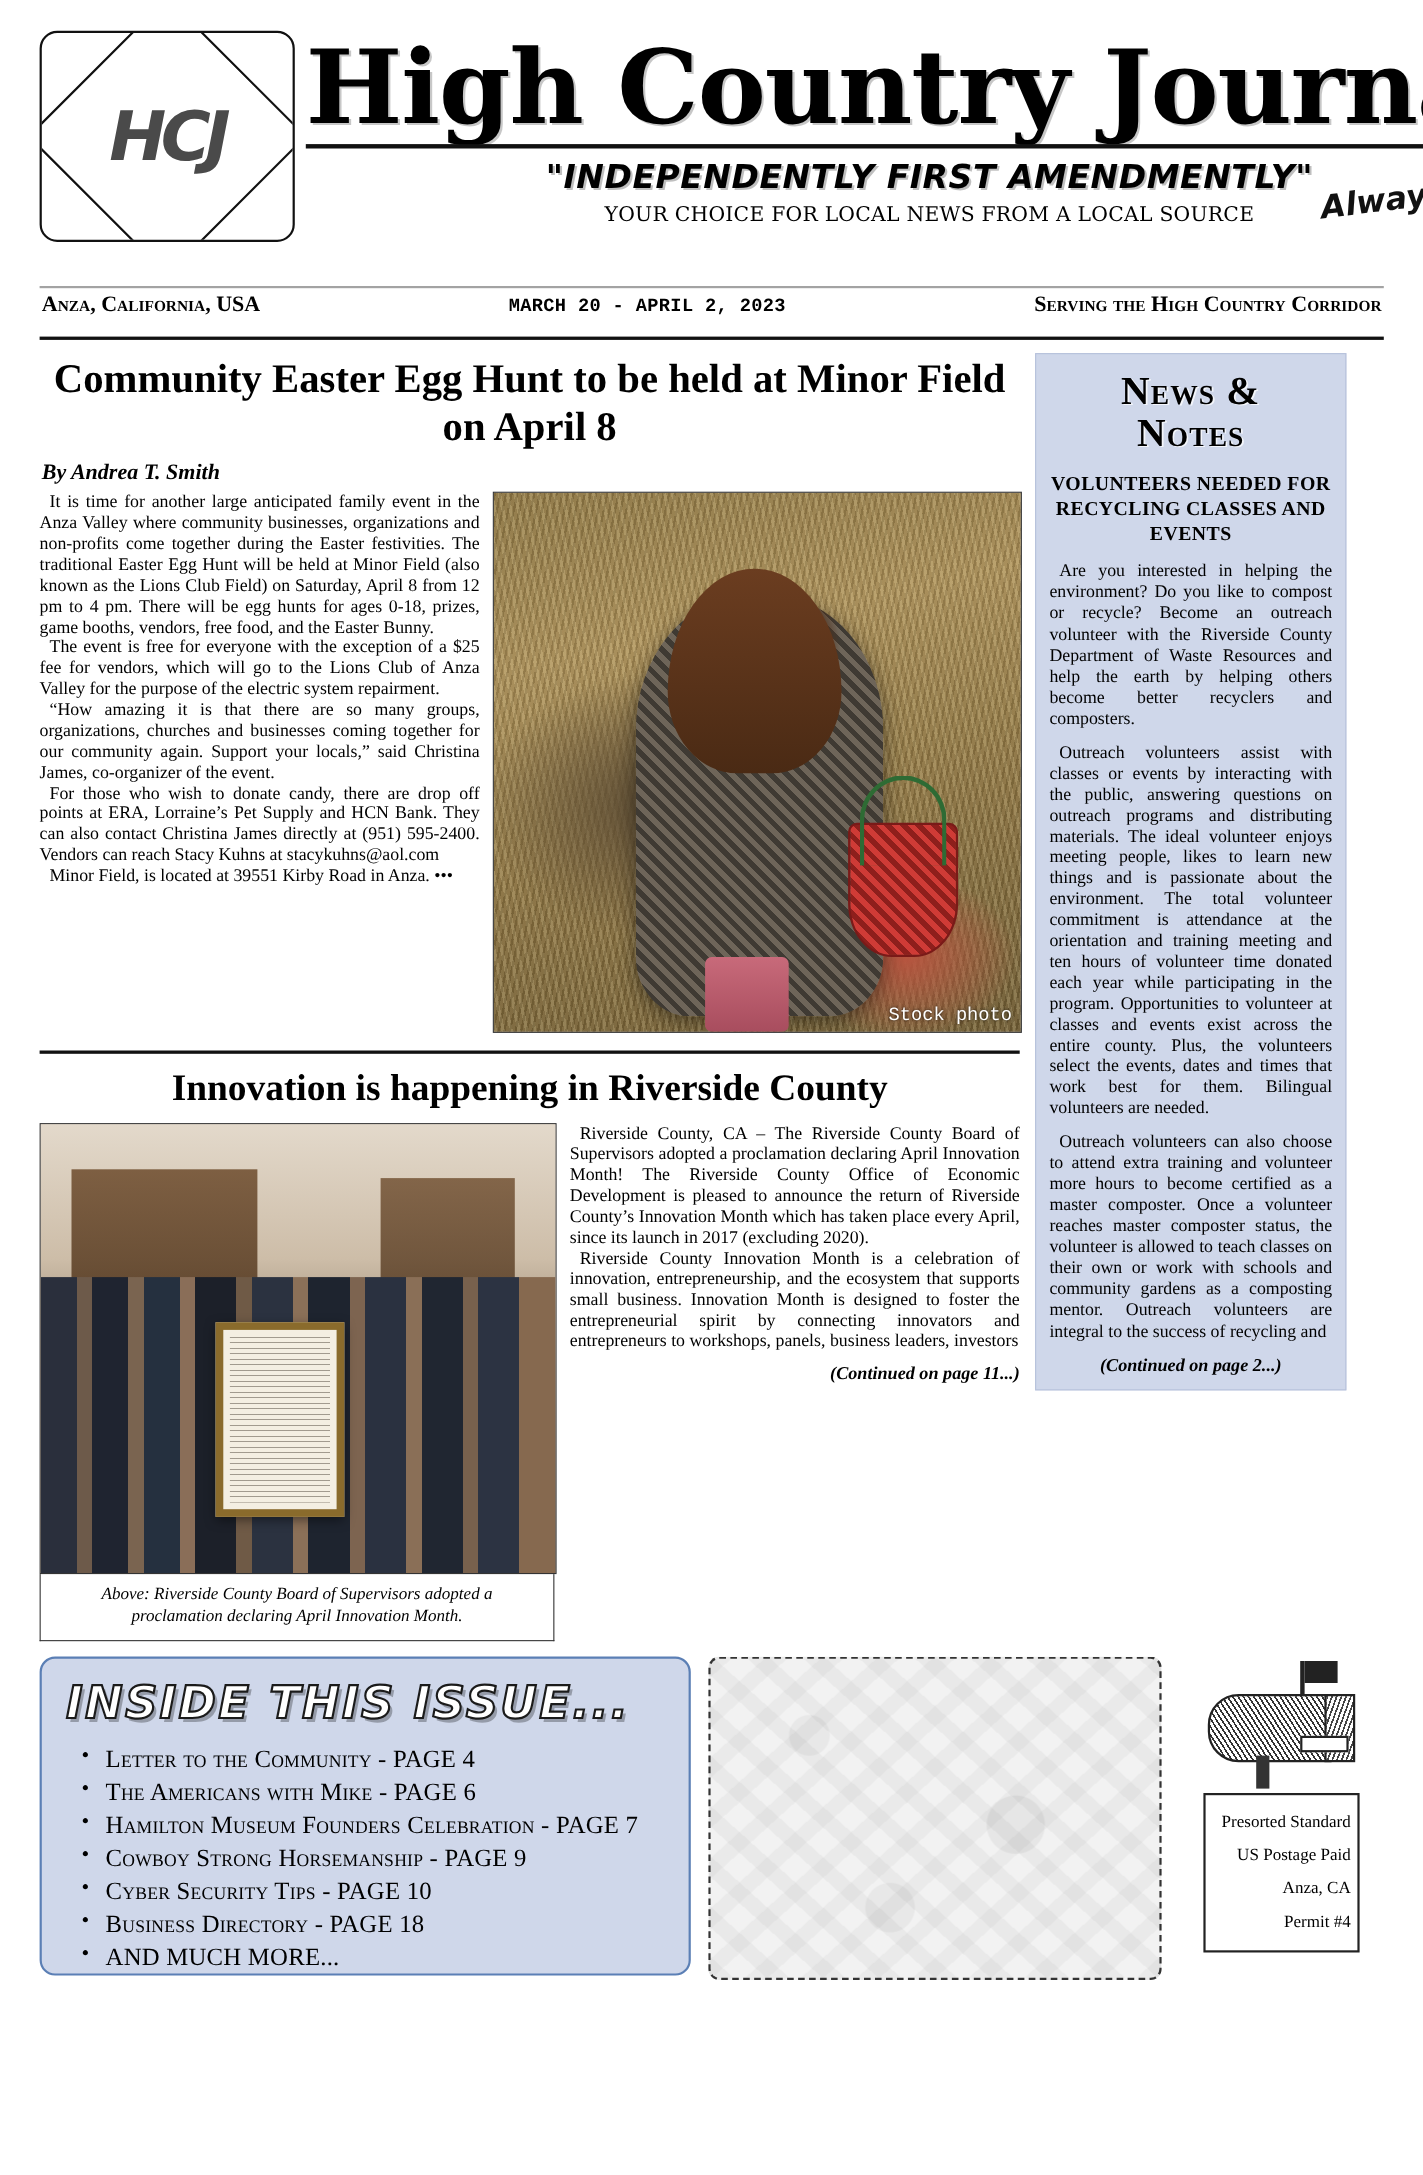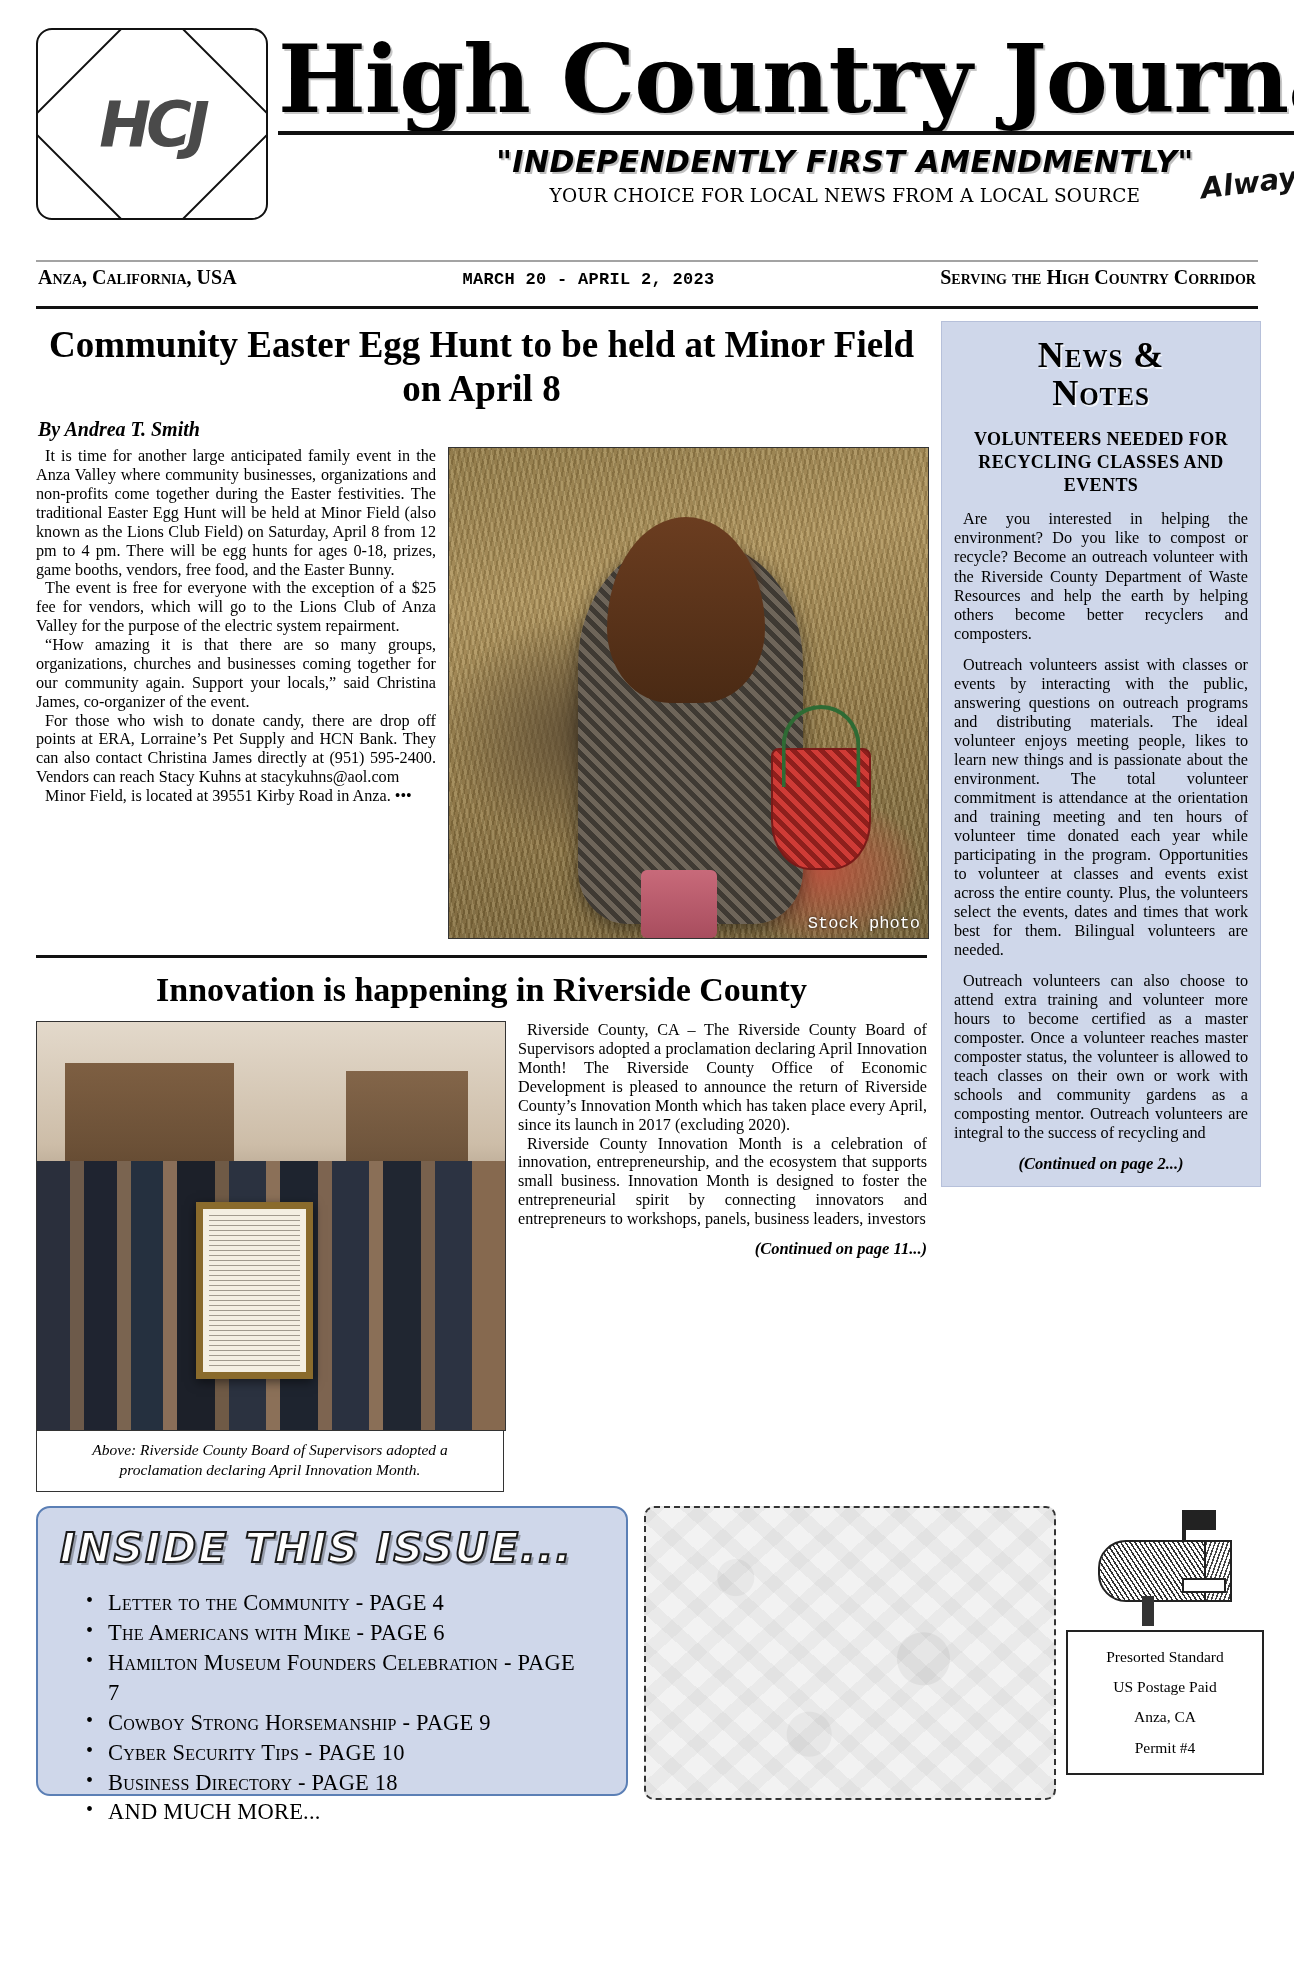--- a/index.html
+++ b/index.html
@@ -58,21 +58,21 @@
     margin-top:4px;padding:4px 2px 17px 2px;
     display:flex;align-items:baseline;justify-content:space-between;
   }
   .dl-left,.dl-right{font-family:"Liberation Serif", serif;font-weight:bold;font-size:20px;}
   .dl-center{font-family:Liberation Mono, monospace;font-weight:bold;font-size:17px;letter-spacing:.3px;}
   .sc{font-variant:small-caps;}
 
   
   .content{display:flex;gap:0;margin-top:12px;}
   .left-col{width:905px;flex:0 0 auto;padding-right:14px;box-sizing:border-box;}
-  .right-col{width:320px;flex:0 0 auto;}
+  .right-col{width:283px;flex:0 0 auto;}
 
   
   .headline1{
     text-align:center;font-family:"Liberation Serif", serif;font-weight:bold;
     font-size:37px;line-height:1.18;margin:2px 0 8px 0;
   }
   .byline{font-style:italic;font-weight:bold;font-size:20px;margin:2px 0 6px 2px;}
   .a1-body{display:flex;gap:12px;}
   .a1-text{width:400px;flex:0 0 auto;}
   .a1-photo-wrap{flex:1 1 auto;position:relative;}
@@ -201,21 +201,21 @@
     width:592px;flex:0 0 auto;background:#cfd7ea;border:2px solid #5b7fb5;border-radius:14px;
     padding:14px 20px 16px 20px;box-sizing:border-box;height:290px;
   }
   .inside-title{
     font-family:"DejaVu Sans", sans-serif;font-weight:bold;font-style:italic;
     font-size:41px;letter-spacing:2px;color:#fff;
     -webkit-text-stroke:2px #1b1b1b;
     text-shadow:3px 3px 0 rgba(0,0,0,.28);
     margin:2px 0 12px 2px;
   }
-  .inside-list{list-style:none;margin:16px;padding:0 0 0 8px;}
+  .inside-list{list-style:none;margin:4px;padding:0 0 0 8px;}
   .inside-list li{
     font-family:"Liberation Serif", serif;font-variant:small-caps;
     font-size:22.5px;line-height:1.33;letter-spacing:.2px;position:relative;padding-left:26px;
   }
   .inside-list li:before{content:"\2022";position:absolute;left:4px;top:-1px;font-size:20px;}
 
   .center-dashed{
     flex:1 1 auto;height:290px;border:2px dashed #333;border-radius:10px;
     background:
       radial-gradient(circle at 22% 24%, rgba(0,0,0,.045) 0 18px, rgba(0,0,0,0) 19px),
@@ -236,21 +236,21 @@
   }
   .mb-door{
     position:absolute;right:8px;top:34px;width:24px;height:58px;border:2px solid #222;
     background:repeating-linear-gradient(110deg,#444 0 1.5px,#fff 1.5px 4px);
   }
   .mb-slot{position:absolute;right:14px;top:72px;width:40px;height:11px;background:#fff;border:2px solid #222;}
   .mb-flag{position:absolute;left:92px;top:4px;width:4px;height:40px;background:#222;}
   .mb-flag:after{content:"";position:absolute;left:4px;top:0;width:30px;height:20px;background:#222;}
   .mb-post{position:absolute;left:52px;top:90px;width:12px;height:30px;background:#333;}
   .postal-box{
-    border:2px solid #222;width:198px;box-sizing:border-box;padding:10px 6px;text-align:center;
+    border:2px solid #222;width:142px;box-sizing:border-box;padding:10px 6px;text-align:right;
     background:#fff;margin-top:-8px;
   }
   .postal-box div{font-size:15.5px;line-height:1.95;font-family:"Liberation Serif", serif;}
 </style>
 </head>
 <body>
 
 <div class="page">
 
   <div class="masthead">

